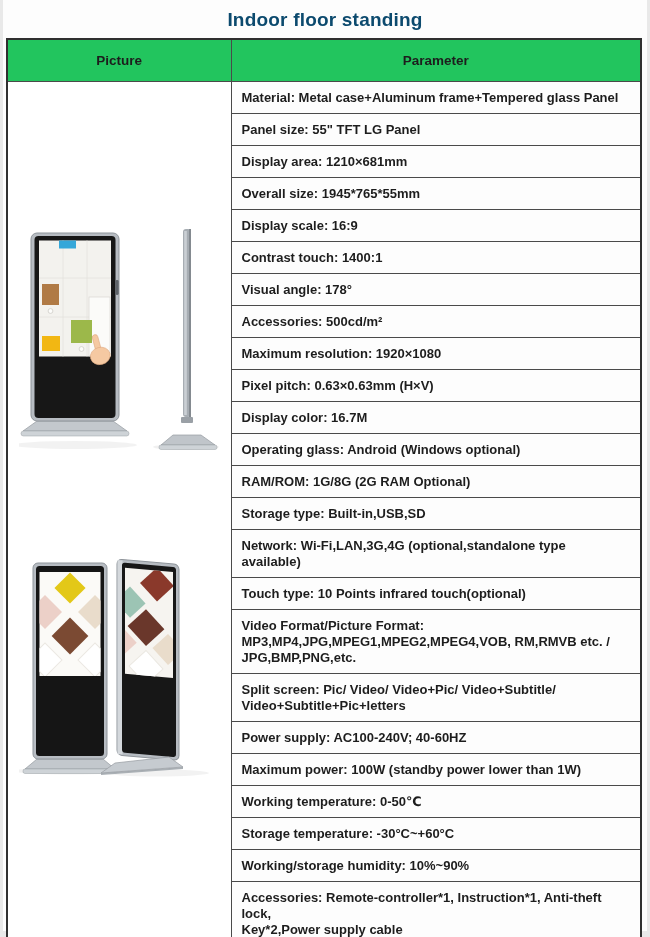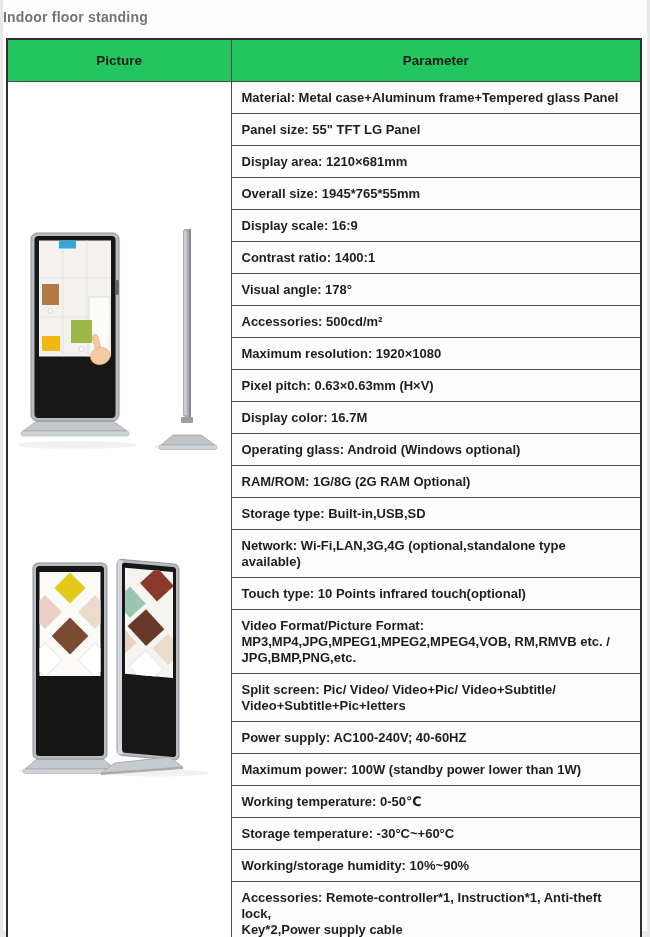--- a/index.html
+++ b/index.html
@@ -1,20 +1,20 @@
 <!DOCTYPE html>
 <html><head>
 <meta charset="utf-8">
 <style>
   html,body{margin:0;padding:0;}
   body{background:#e9e9e9;font-family:"Liberation Sans","DejaVu Sans",sans-serif;}
   .page{position:relative;width:650px;height:937px;background:#e9e9e9;overflow:hidden;}
   .sheet{position:absolute;left:3px;top:0;width:644px;height:931px;background:#fdfdfd;}
-  .title{height:29px;padding-top:9px;text-align:left;font-size:14px;font-weight:bold;
-         color:#737373;letter-spacing:.2px;}
+  .title{height:29px;padding-top:9px;text-align:center;font-size:19px;font-weight:bold;
+         color:#0c4a6e;letter-spacing:.2px;}
   table.spec{border-collapse:collapse;margin-left:3px;width:636px;table-layout:fixed;
              border:2px solid #303030;}
   .spec th,.spec td{border:1px solid #4a4a4a;color:#1d1d1d;font-weight:bold;}
   .spec th{font-size:13.5px;font-weight:bold;padding:13px 6px;background:#22c55e;}
   td.p{font-size:13px;line-height:16px;padding:7.5px 10px;text-align:left;
        vertical-align:middle;white-space:pre-wrap;background:#fdfdfd;}
   td.pic-cell{vertical-align:top;background:#ffffff;}
   .pic-wrap{display:flex;flex-direction:column;align-items:center;
             padding-top:138px;gap:104px;}
   .fig{display:block;}
@@ -132,21 +132,21 @@
       <tr>
             <td class="p">Display area: 1210×681mm</td>
           </tr>
       <tr>
             <td class="p">Overall size: 1945*765*55mm</td>
           </tr>
       <tr>
             <td class="p">Display scale: 16:9</td>
           </tr>
       <tr>
-            <td class="p">Contrast ratio: 1400:1</td>
+            <td class="p">Contrast touch: 1400:1</td>
           </tr>
       <tr>
             <td class="p">Visual angle: 178°</td>
           </tr>
       <tr>
             <td class="p">Accessories: 500cd/m²</td>
           </tr>
       <tr>
             <td class="p">Maximum resolution: 1920×1080</td>
           </tr>

